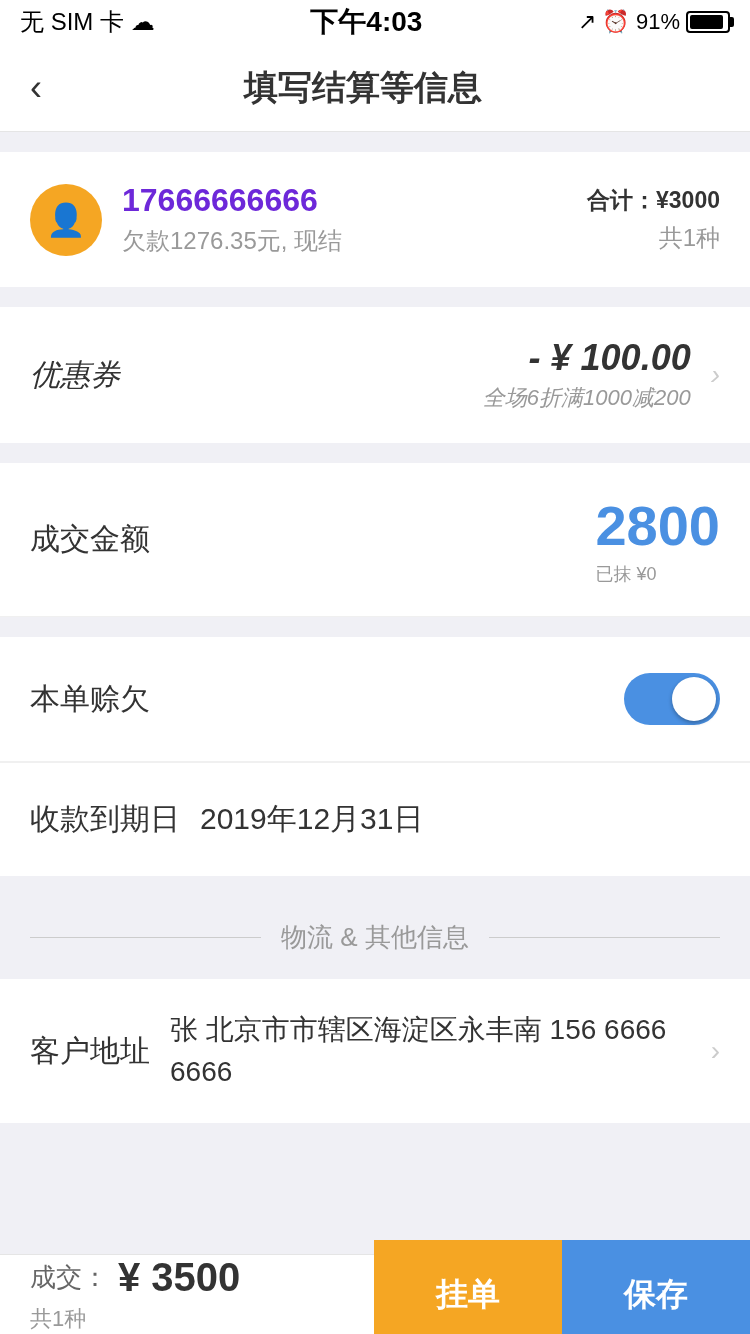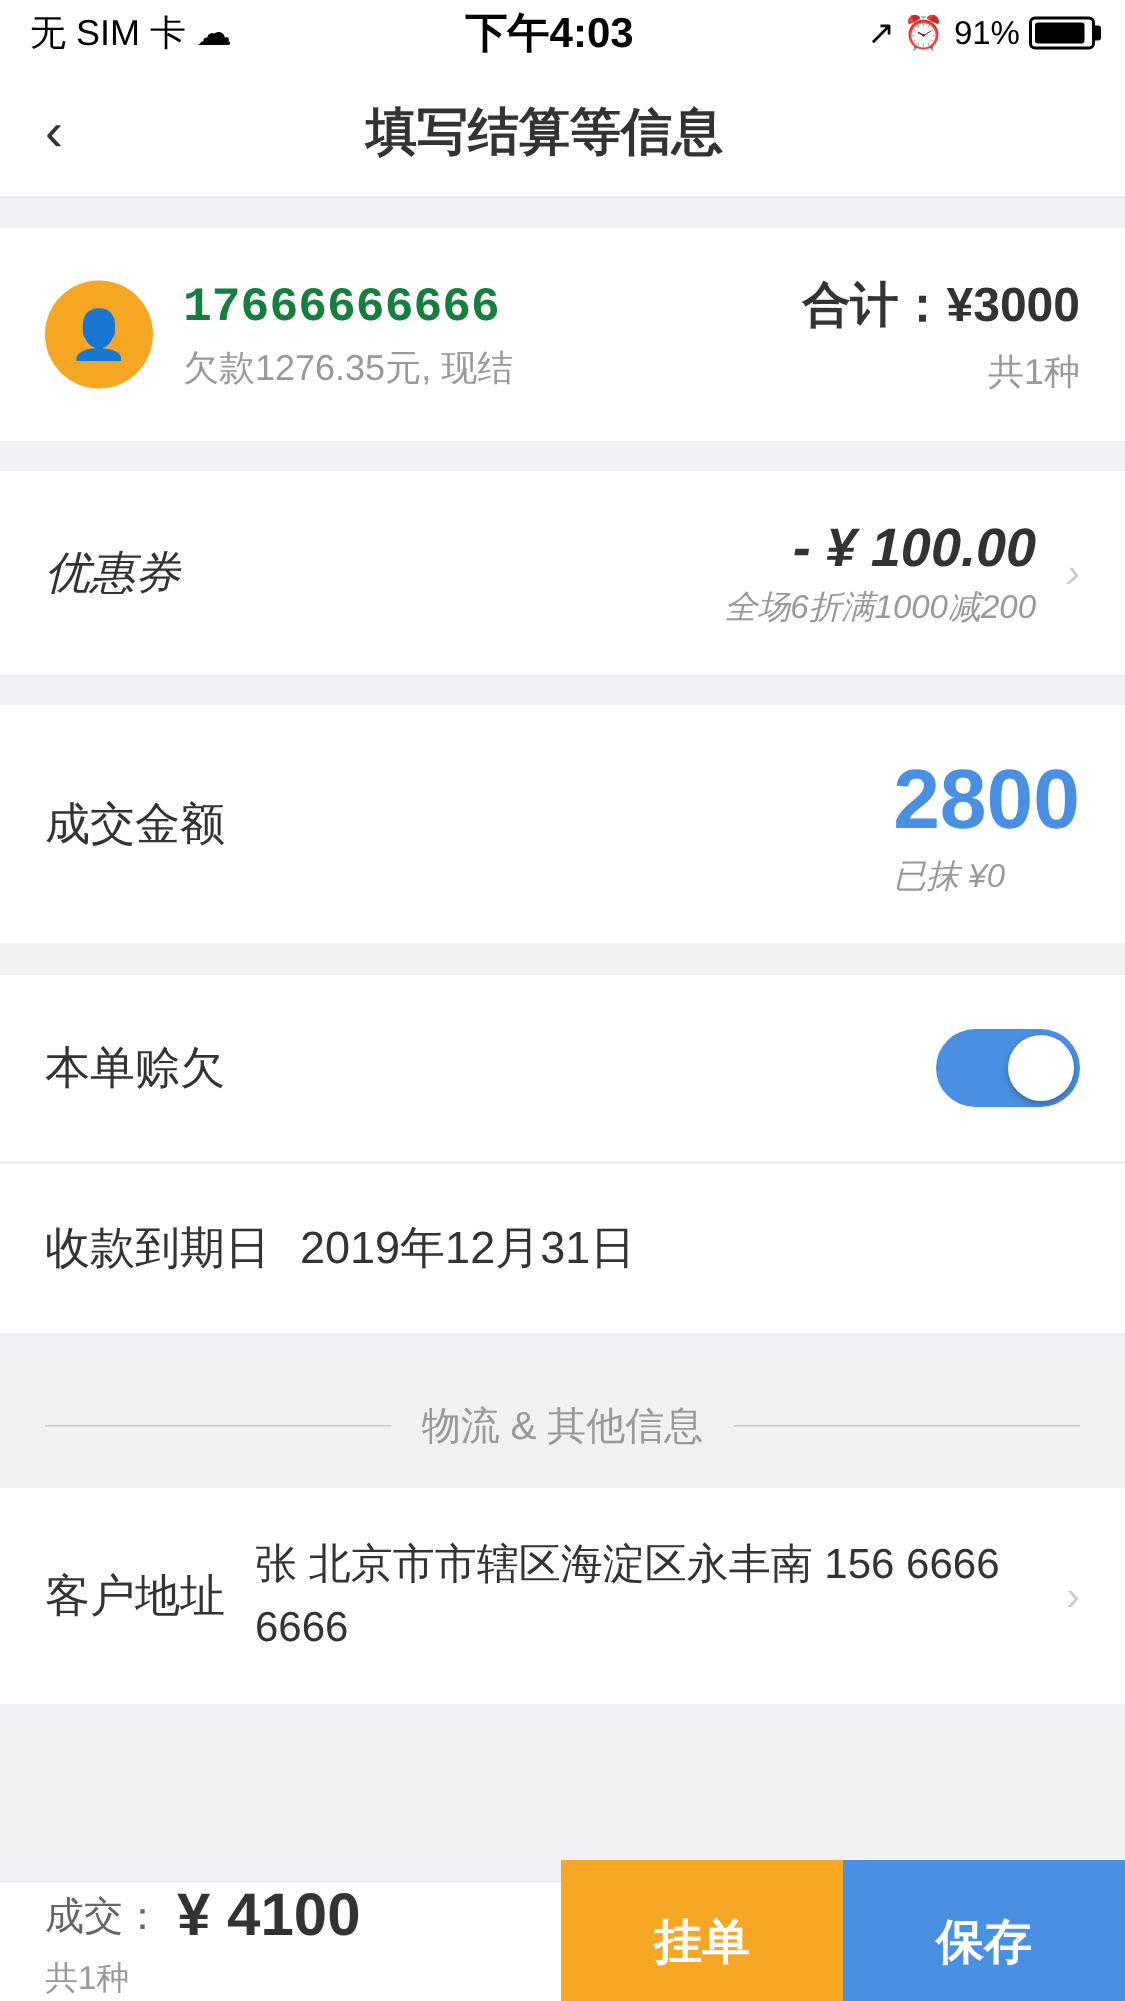--- a/index.html
+++ b/index.html
@@ -71,24 +71,24 @@
       align-items: center;
       justify-content: space-between;
     }
     .customer-left { display: flex; align-items: center; gap: 20px; }
     .avatar {
       width: 72px; height: 72px; border-radius: 50%;
       background: #f5a623;
       display: flex; align-items: center; justify-content: center;
       color: #fff; font-size: 32px;
     }
-    .customer-name { font-size: 32px; font-weight: 600; color: #15803d; font-family: Liberation Mono, monospace; }
+    .customer-name { font-size: 32px; font-weight: 600; color: #6d28d9; }
     .customer-sub { font-size: 24px; color: #999; margin-top: 6px; }
     .customer-right { text-align: right; }
-    .total-value { font-size: 32px; font-weight: 600; color: #333; }
+    .total-value { font-size: 23px; font-weight: 600; color: #333; }
     .total-count { font-size: 24px; color: #999; margin-top: 6px; }
 
     
     .section {
       background: #fff;
       margin-top: 20px;
     }
     .section-row {
       display: flex;
       align-items: center;
@@ -116,21 +116,21 @@
     .amount-row {
       display: flex;
       align-items: center;
       justify-content: space-between;
       padding: 30px 30px;
       border-bottom: 1px solid #f0f0f0;
     }
     .amount-label { font-size: 30px; color: #333; }
     .amount-right { display: flex; align-items: center; gap: 20px; }
     .amount-value { font-size: 56px; font-weight: 700; color: #4a90e2; }
-    .amount-sub { font-size: 22px; color: #999; margin-top: 4px; font-style: italic; }
+    .amount-sub { font-size: 18px; color: #999; margin-top: 4px; }
     .btn-round {
       border: 1.5px solid #999;
       border-radius: 8px;
       padding: 12px 24px;
       font-size: 26px;
       color: #666;
       background: #fff;
       cursor: pointer;
     }
 
@@ -354,19 +354,19 @@
   <div class="address-value">张 北京市市辖区海淀区永丰南 156 6666 6666</div>
   <div class="address-chevron">›</div>
 </div>
 
 <div class="gray-bg"></div>
 
 <div class="bottom-bar">
   <div class="bottom-summary">
     <div class="bottom-deal">
       <span class="bottom-deal-label">成交：</span>
-      <span class="bottom-deal-value">¥ 4100</span>
+      <span class="bottom-deal-value">¥ 3500</span>
     </div>
     <div class="bottom-count">共1种</div>
   </div>
   <div class="btn-pending">挂单</div>
   <div class="btn-save">保存</div>
 </div>
 
 </body></html>

